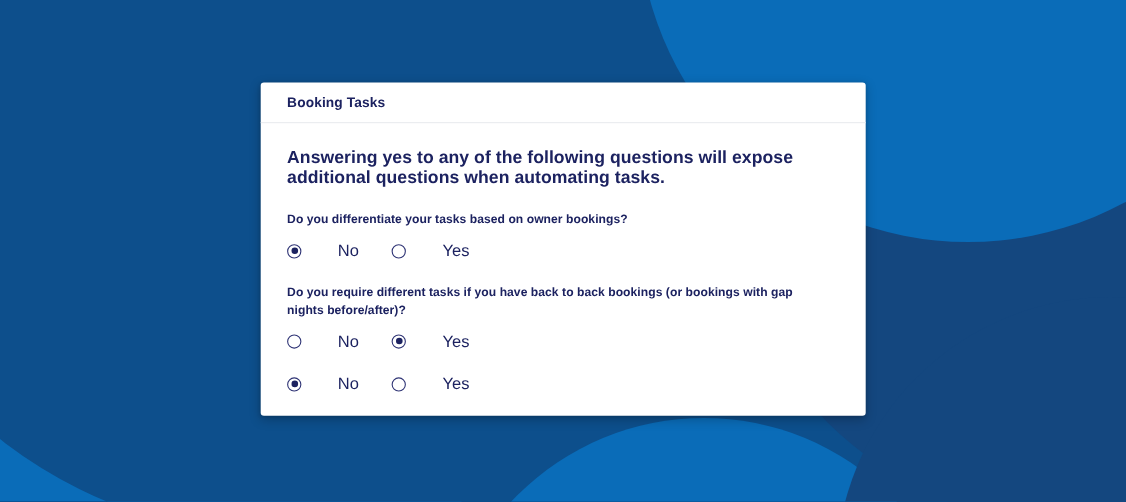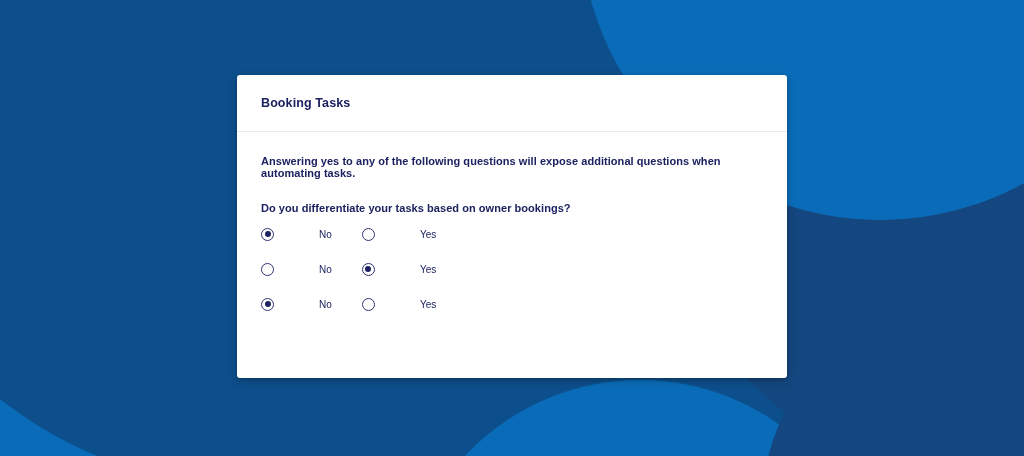--- a/index.html
+++ b/index.html
@@ -32,41 +32,41 @@
     width: 550px;
     height: 303px;
     background: #ffffff;
     border-radius: 3px;
     box-shadow: 0 3px 10px rgba(0, 0, 0, 0.22),
                 0 1px 3px rgba(0, 0, 0, 0.14);
     box-sizing: border-box;
   }
 
   .card-header {
-    height: 57px;
+    height: 37px;
     box-sizing: border-box;
     padding: 0 24px;
     display: flex;
     align-items: center;
     border-bottom: 1px solid #e9ecef;
   }
 
   .card-title {
     font-size: 12.5px;
     font-weight: bold;
     color: #1c2260;
     letter-spacing: 0.1px;
   }
 
   .card-body {
     padding: 18px 24px 20px 24px;
   }
 
   .intro-text {
-    font-size: 11px;
+    font-size: 16px;
     font-weight: bold;
     color: #1c2260;
     margin: 5px 0 0 0;
     letter-spacing: 0.05px;
   }
 
   .question-block {
     margin-top: 22px;
   }
 
@@ -112,23 +112,23 @@
   .radio.checked::after {
     content: "";
     width: 6px;
     height: 6px;
     border-radius: 50%;
     background: #1c2260;
     display: block;
   }
 
   .option-label {
-    font-size: 10px;
+    font-size: 15px;
     color: #1c2260;
-    margin-left: 21px;
+    margin-left: 9px;
     letter-spacing: 0.05px;
     padding-left: 24px;
   }
 </style>
 </head>
 <body>
 
 <svg id="bg-art" viewBox="0 0 1024 456" preserveAspectRatio="none" aria-hidden="true">
   <rect x="0" y="0" width="1024" height="456" fill="#0d4f8c"></rect>
   <circle cx="985" cy="150" r="330" fill="#14477f"></circle>
@@ -156,20 +156,21 @@
           <span class="option-label">No</span>
         </label>
         <label class="option">
           <span class="radio"></span>
           <span class="option-label">Yes</span>
         </label>
       </div>
     </div>
 
     <div class="question-block">
+      <p class="question-text">Do you require different tasks if you have back to back bookings (or bookings with gap nights before/after)?</p>
       <div class="options-row">
         <label class="option">
           <span class="radio"></span>
           <span class="option-label">No</span>
         </label>
         <label class="option">
           <span class="radio checked"></span>
           <span class="option-label">Yes</span>
         </label>
       </div>

